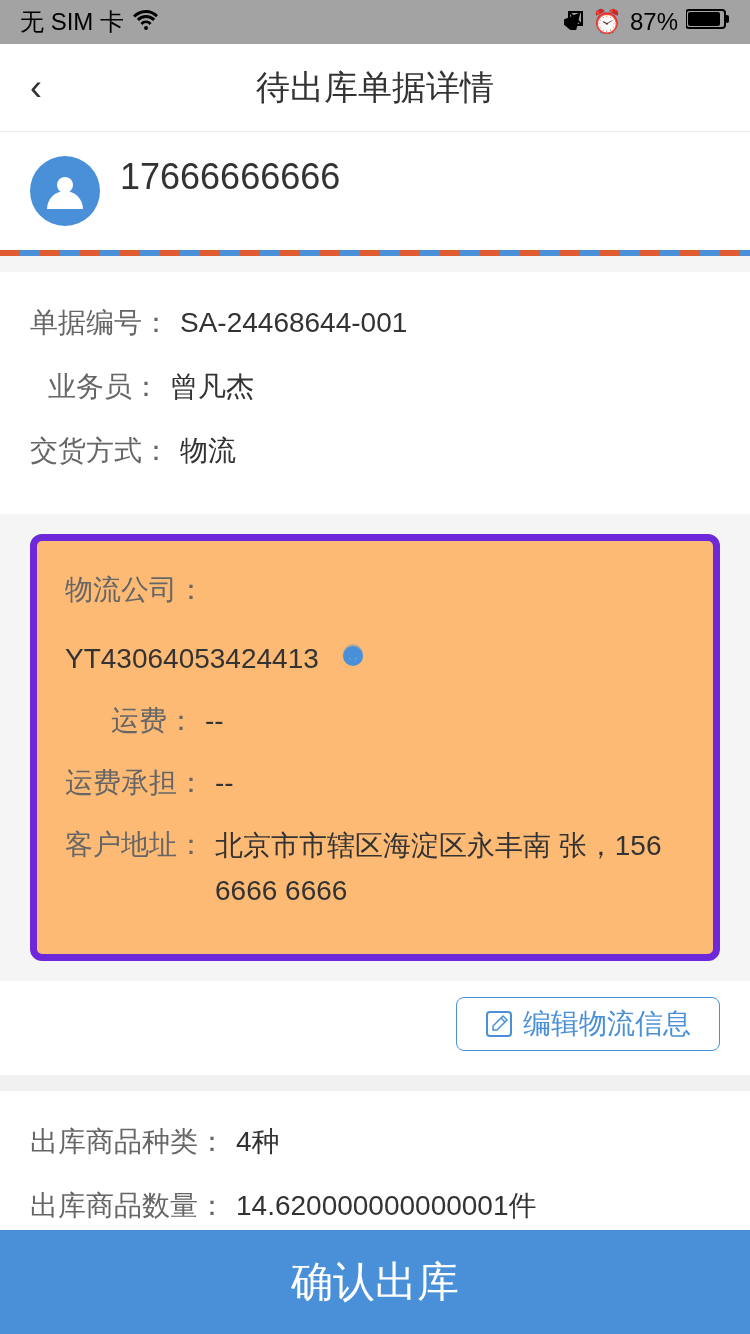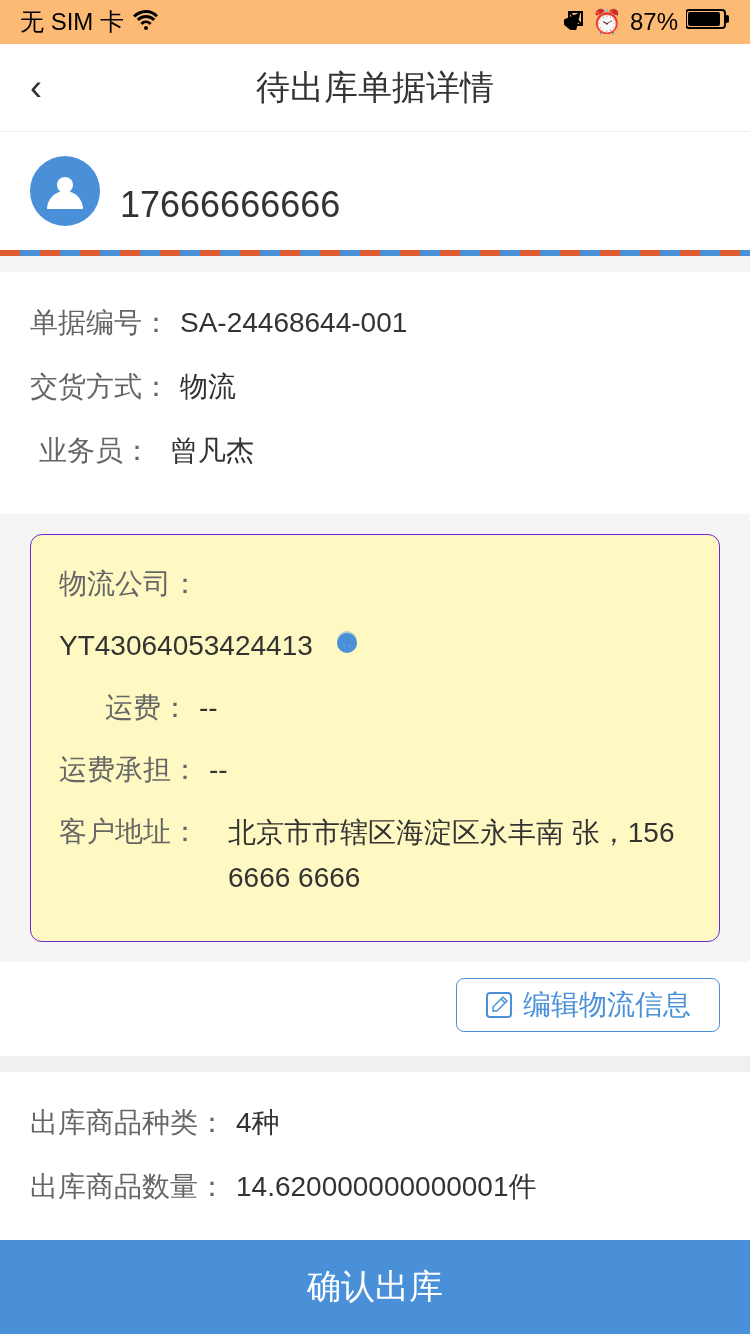--- a/index.html
+++ b/index.html
@@ -12,21 +12,21 @@
       background: #f5f5f5;
       font-size: 28px;
       color: #333;
       position: relative;
     }
 
     
     .status-bar {
       width: 750px;
       height: 44px;
-      background: #fdba74;
+      background: #a3a3a3;
       display: flex;
       align-items: center;
       justify-content: space-between;
       padding: 0 20px;
       font-size: 24px;
       color: #000;
     }
     .status-left { display: flex; align-items: center; gap: 8px; }
     .status-center { font-size: 28px; font-weight: 500; }
     .status-right { display: flex; align-items: center; gap: 8px; font-size: 24px; }
@@ -55,21 +55,21 @@
       font-size: 34px;
       font-weight: 400;
       color: #333;
     }
 
     
     .customer-header {
       background: #fff;
       padding: 24px 30px;
       display: flex;
-      align-items: flex-end;
+      align-items: flex-start;
       gap: 20px;
     }
     .avatar {
       width: 70px;
       height: 70px;
       border-radius: 50%;
       background: #4a90d9;
       display: flex;
       align-items: center;
       justify-content: center;
@@ -105,35 +105,35 @@
     }
     .info-row {
       display: flex;
       align-items: flex-start;
       margin-bottom: 22px;
       font-size: 28px;
     }
     .info-label {
       color: #666;
       min-width: 140px;
-      text-align: center;
+      text-align: right;
       flex-shrink: 0;
       padding-right: 10px;
       line-height: 1.5;
     }
     .info-value {
       color: #333;
       flex: 1;
       line-height: 1.5;
     }
 
     
     .logistics-card {
-      background: #fef9c3;
-      border: 1px solid #6d28d9;
+      background: #fdba74;
+      border: 7px solid #6d28d9;
       border-radius: 12px;
       margin: 20px 30px;
       padding: 28px 28px 20px 28px;
     }
     .logistics-row {
       display: flex;
       align-items: flex-start;
       margin-bottom: 20px;
       font-size: 28px;
     }
@@ -147,29 +147,29 @@
     }
     .logistics-value {
       color: #333;
       flex: 1;
       line-height: 1.5;
     }
     .tracking-row {
       display: flex;
       align-items: center;
       gap: 16px;
+      margin-top: 7px;
     }
     .location-icon {
       width: 36px;
       height: 36px;
       flex-shrink: 0;
     }
     .address-text {
       line-height: 1.6;
-      margin-left: 19px;
     }
 
     
     .edit-btn-row {
       background: #fff;
       padding: 16px 30px 24px 30px;
       display: flex;
       justify-content: flex-end;
     }
     .edit-btn {
@@ -227,21 +227,21 @@
       position: fixed;
       bottom: 0;
       left: 0;
       width: 750px;
       background: #4a90d9;
       padding: 24px 30px;
       text-align: center;
     }
     .confirm-btn {
       color: #fff;
-      font-size: 34px;
+      font-size: 42px;
       font-weight: 500;
       background: none;
       border: none;
       width: 100%;
       cursor: pointer;
     }
   </style>
 </head>
 <body>
 
@@ -290,26 +290,26 @@
 </div>
 
 <div class="dashed-separator"></div>
 
 <div class="info-section">
   <div class="info-row">
     <span class="info-label">单据编号：</span>
     <span class="info-value">SA-24468644-001</span>
   </div>
   <div class="info-row">
+    <span class="info-label">业务员：</span>
+    <span class="info-value">曾凡杰</span>
+  </div>
+  <div class="info-row">
     <span class="info-label">交货方式：</span>
     <span class="info-value">物流</span>
-  </div>
-  <div class="info-row">
-    <span class="info-label">业务员：</span>
-    <span class="info-value">曾凡杰</span>
   </div>
 </div>
 
 <div class="logistics-card">
   <div class="logistics-row">
     <span class="logistics-label">物流公司：</span>
   </div>
   <div class="logistics-row">
     <div class="logistics-value tracking-row">
       <span>YT43064053424413</span>

